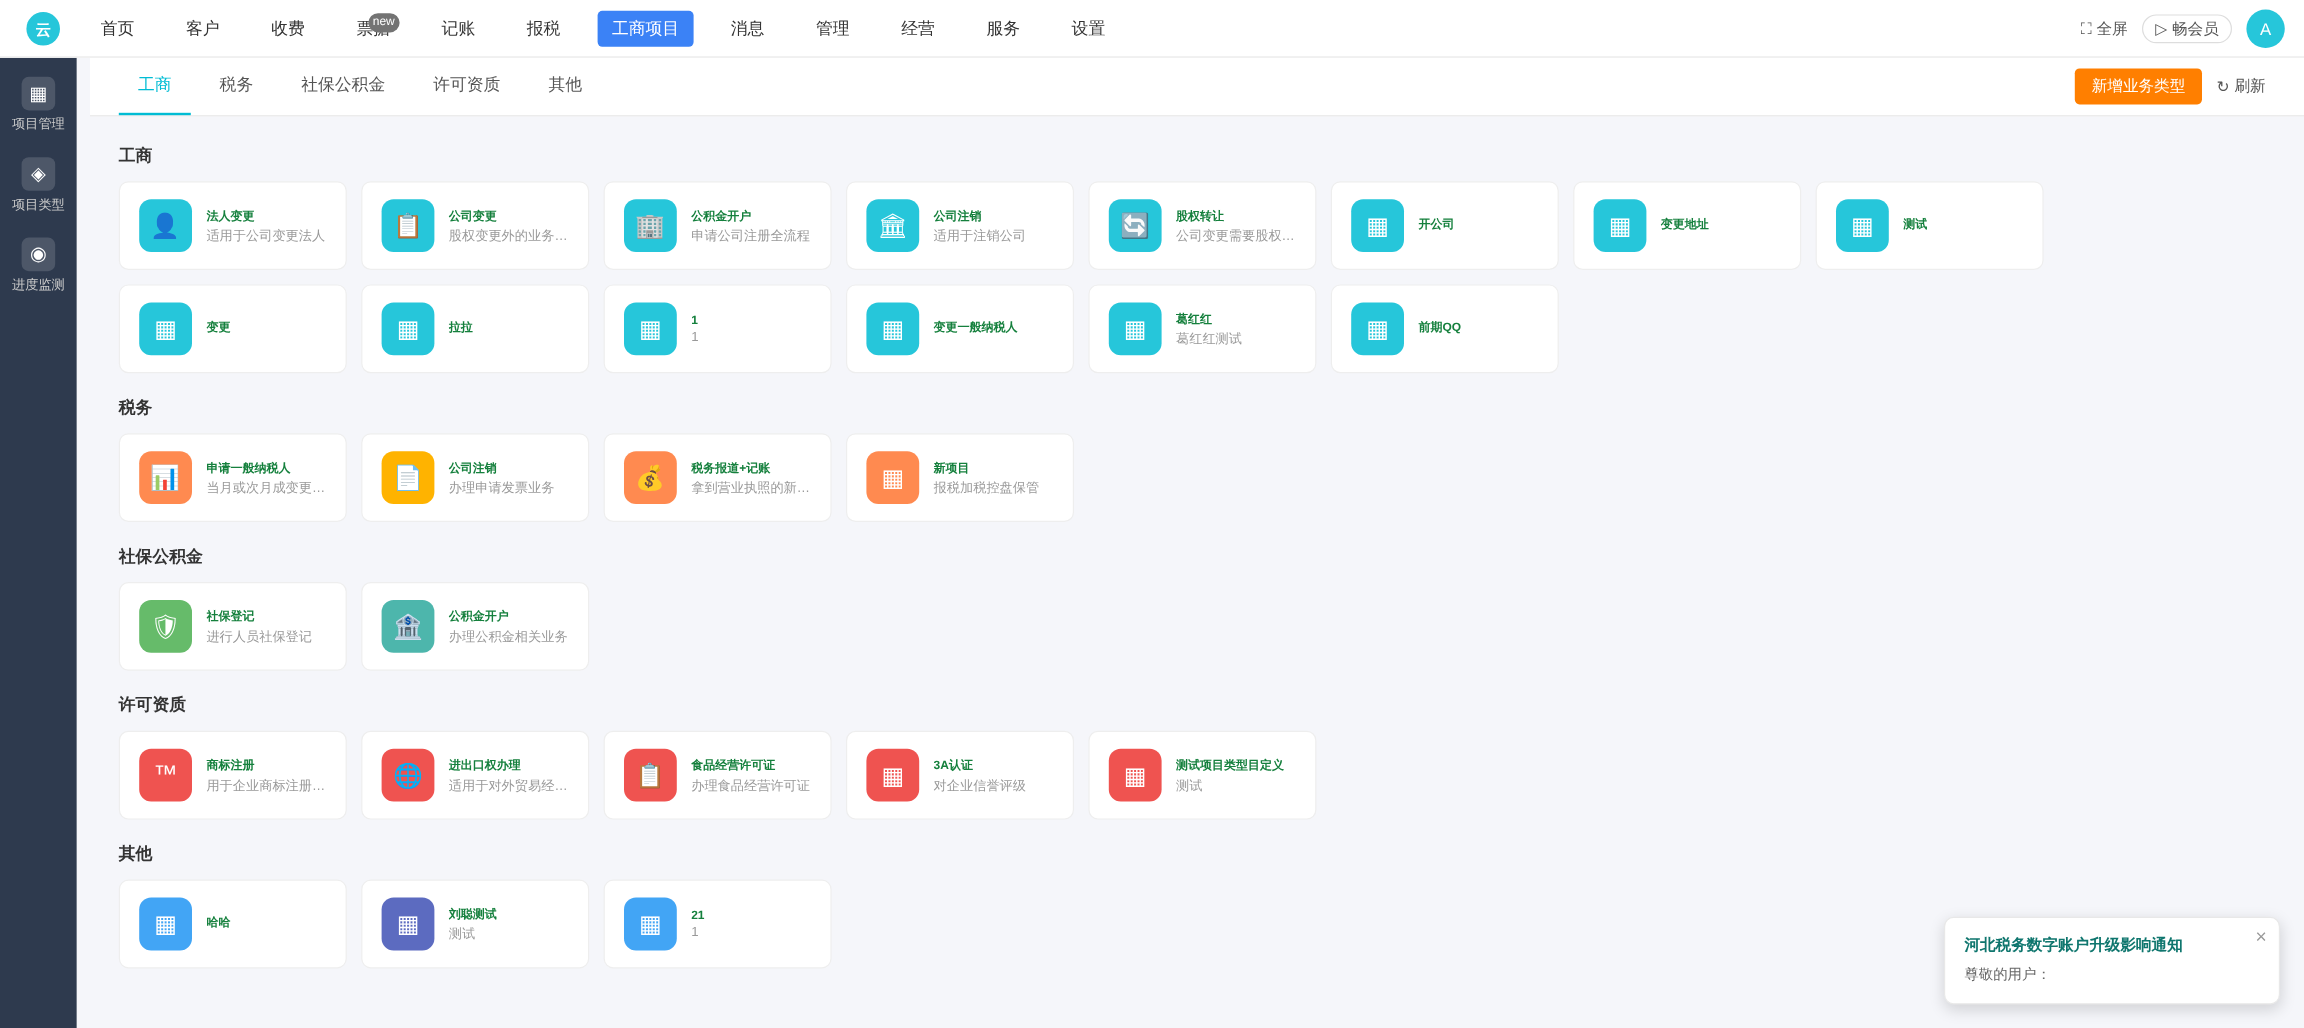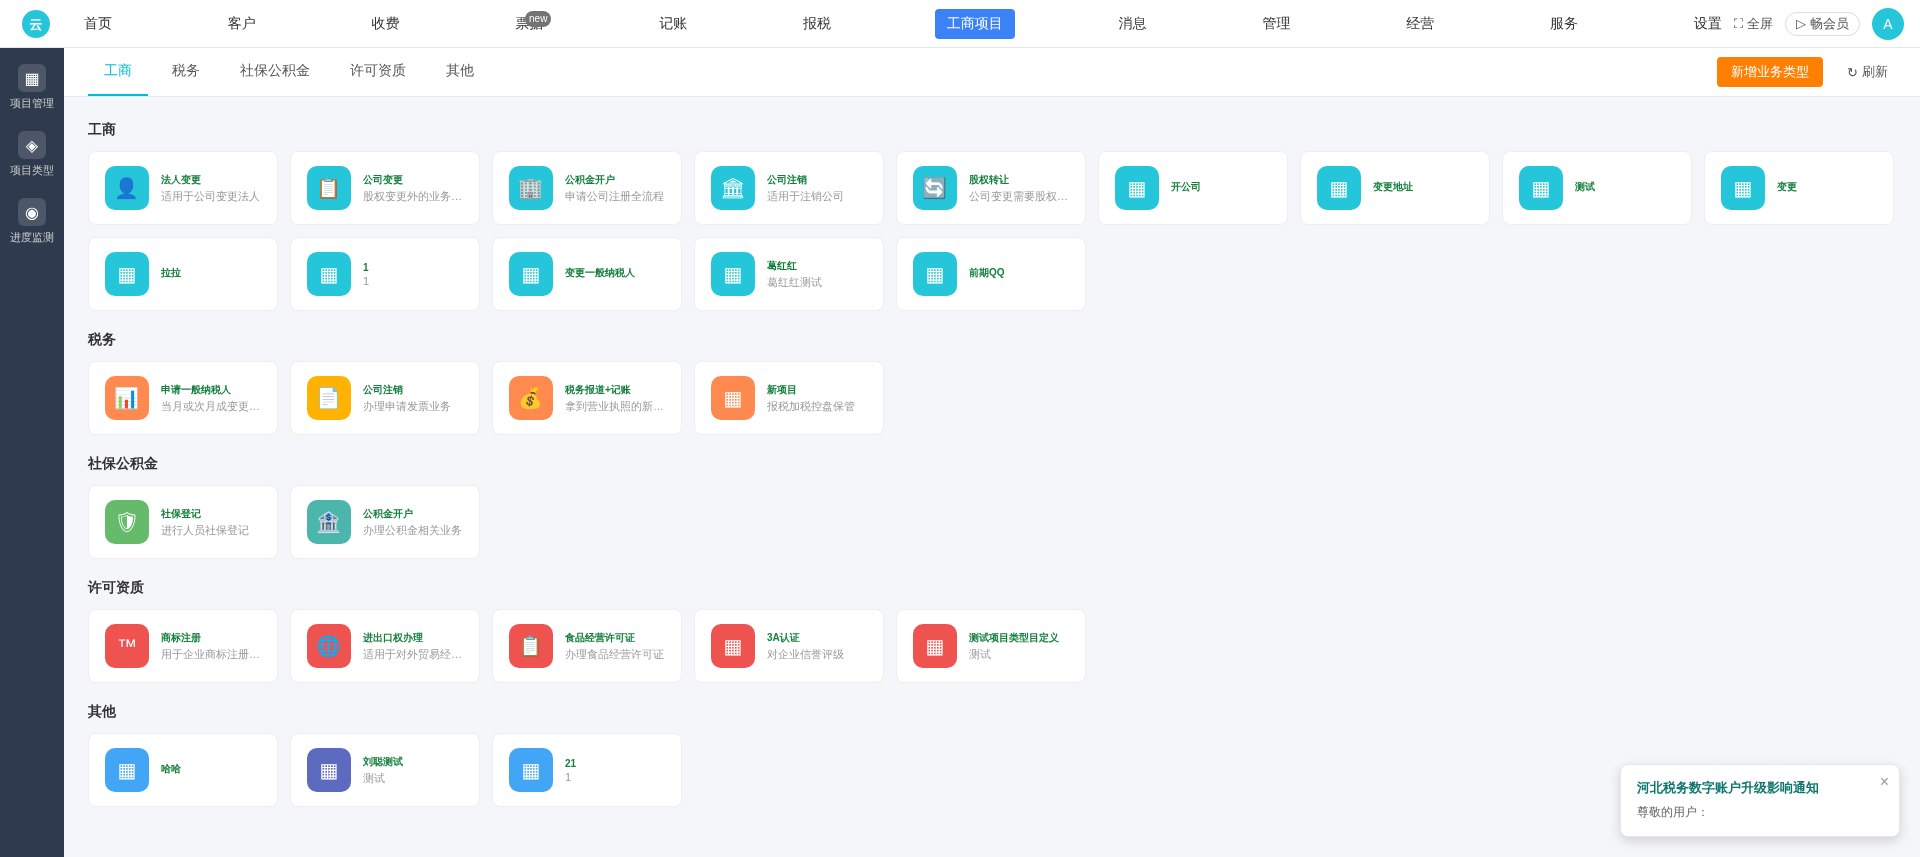--- a/index.html
+++ b/index.html
@@ -2,46 +2,46 @@
 <html><head>
   <meta charset="utf-8">
   <style>
     * { box-sizing: border-box; margin: 0; padding: 0; }
     body { font-family: "Microsoft YaHei", "PingFang SC", sans-serif; font-size: 13px; background: #f5f6fa; color: #333; display: flex; flex-direction: column; height: 100vh; overflow: hidden; }
 
     
     .top-nav { background: #fff; height: 48px; display: flex; align-items: center; padding: 0 16px; border-bottom: 1px solid #e8e8e8; position: relative; z-index: 100; }
     .top-nav .logo { width: 40px; height: 40px; display: flex; align-items: center; justify-content: center; margin-right: 16px; }
     .top-nav .logo svg { width: 32px; height: 32px; }
-    .nav-items { display: flex; align-items: center; gap: 0; flex: 1; justify-content: space-between; }
+    .nav-items { display: flex; align-items: center; gap: 19px; flex: 1; }
     .nav-item { padding: 6px 12px; cursor: pointer; border-radius: 4px; font-size: 14px; color: #333; position: relative; white-space: nowrap; }
     .nav-item.active { background: #3b82f6; color: #fff; border-radius: 4px; }
     .nav-item .new-badge { position: absolute; top: 2px; right: 4px; background: #737373; color: #fff; font-size: 10px; padding: 0 4px; border-radius: 8px; line-height: 16px; }
     .top-nav-right { display: flex; align-items: center; gap: 12px; margin-left: auto; }
     .top-nav-right .btn-fullscreen, .top-nav-right .btn-vip { display: flex; align-items: center; gap: 4px; font-size: 13px; color: #555; cursor: pointer; }
     .top-nav-right .btn-vip { background: #fff; border: 1px solid #ddd; border-radius: 12px; padding: 2px 10px; }
     .avatar { width: 32px; height: 32px; border-radius: 50%; background: #26c6da; display: flex; align-items: center; justify-content: center; color: #fff; font-size: 14px; cursor: pointer; }
 
     
     .main-layout { display: flex; flex: 1; overflow: hidden; }
 
     
     .sidebar { width: 64px; background: #2e3a4e; display: flex; flex-direction: column; align-items: center; padding-top: 8px; gap: 4px; }
     .sidebar-item { width: 56px; display: flex; flex-direction: column; align-items: center; padding: 8px 4px; cursor: pointer; border-radius: 4px; color: #aab; font-size: 11px; gap: 4px; }
     .sidebar-item .s-icon { width: 28px; height: 28px; background: rgba(255,255,255,0.15); border-radius: 6px; display: flex; align-items: center; justify-content: center; color: #fff; font-size: 16px; }
     .sidebar-item .s-label { color: #ccc; font-size: 11px; text-align: center; }
 
     
-    .content-area { flex: 1; overflow-y: auto; background: #f5f6fa; }
+    .content-area { flex: 1; overflow-y: auto; background: #f5f6fa; padding-left: 11px; }
 
     
     .sub-tabs { background: #fff; padding: 0 24px; display: flex; align-items: center; border-bottom: 1px solid #e8e8e8; position: relative; }
     .sub-tab { padding: 14px 16px; font-size: 14px; cursor: pointer; color: #555; border-bottom: 2px solid transparent; margin-right: 8px; }
     .sub-tab.active { color: #00bcd4; border-bottom: 2px solid #00bcd4; font-weight: 500; }
-    .sub-tabs-right { margin-left: auto; display: flex; align-items: center; gap: 16px; }
+    .sub-tabs-right { margin-left: auto; display: flex; align-items: center; gap: 4px; }
     .btn-new-type { background: #ff7f00; color: #fff; border: none; padding: 6px 14px; border-radius: 4px; font-size: 13px; cursor: pointer; white-space: nowrap; }
     .btn-refresh { display: flex; align-items: center; gap: 4px; font-size: 13px; color: #555; cursor: pointer; padding: 4px 8px; border-radius: 4px; background: none; border: none; }
 
     
     .page-content { padding: 16px 24px; }
     .section-title { font-size: 14px; font-weight: 600; color: #333; margin-bottom: 12px; margin-top: 8px; }
 
     
     .cards-grid { display: flex; flex-wrap: wrap; gap: 12px; margin-bottom: 20px; }
     .card { background: #fff; border-radius: 8px; padding: 14px 16px; display: flex; align-items: center; gap: 12px; min-width: 180px; width: 190px; cursor: pointer; border: 1px solid #eee; transition: box-shadow 0.2s; }

